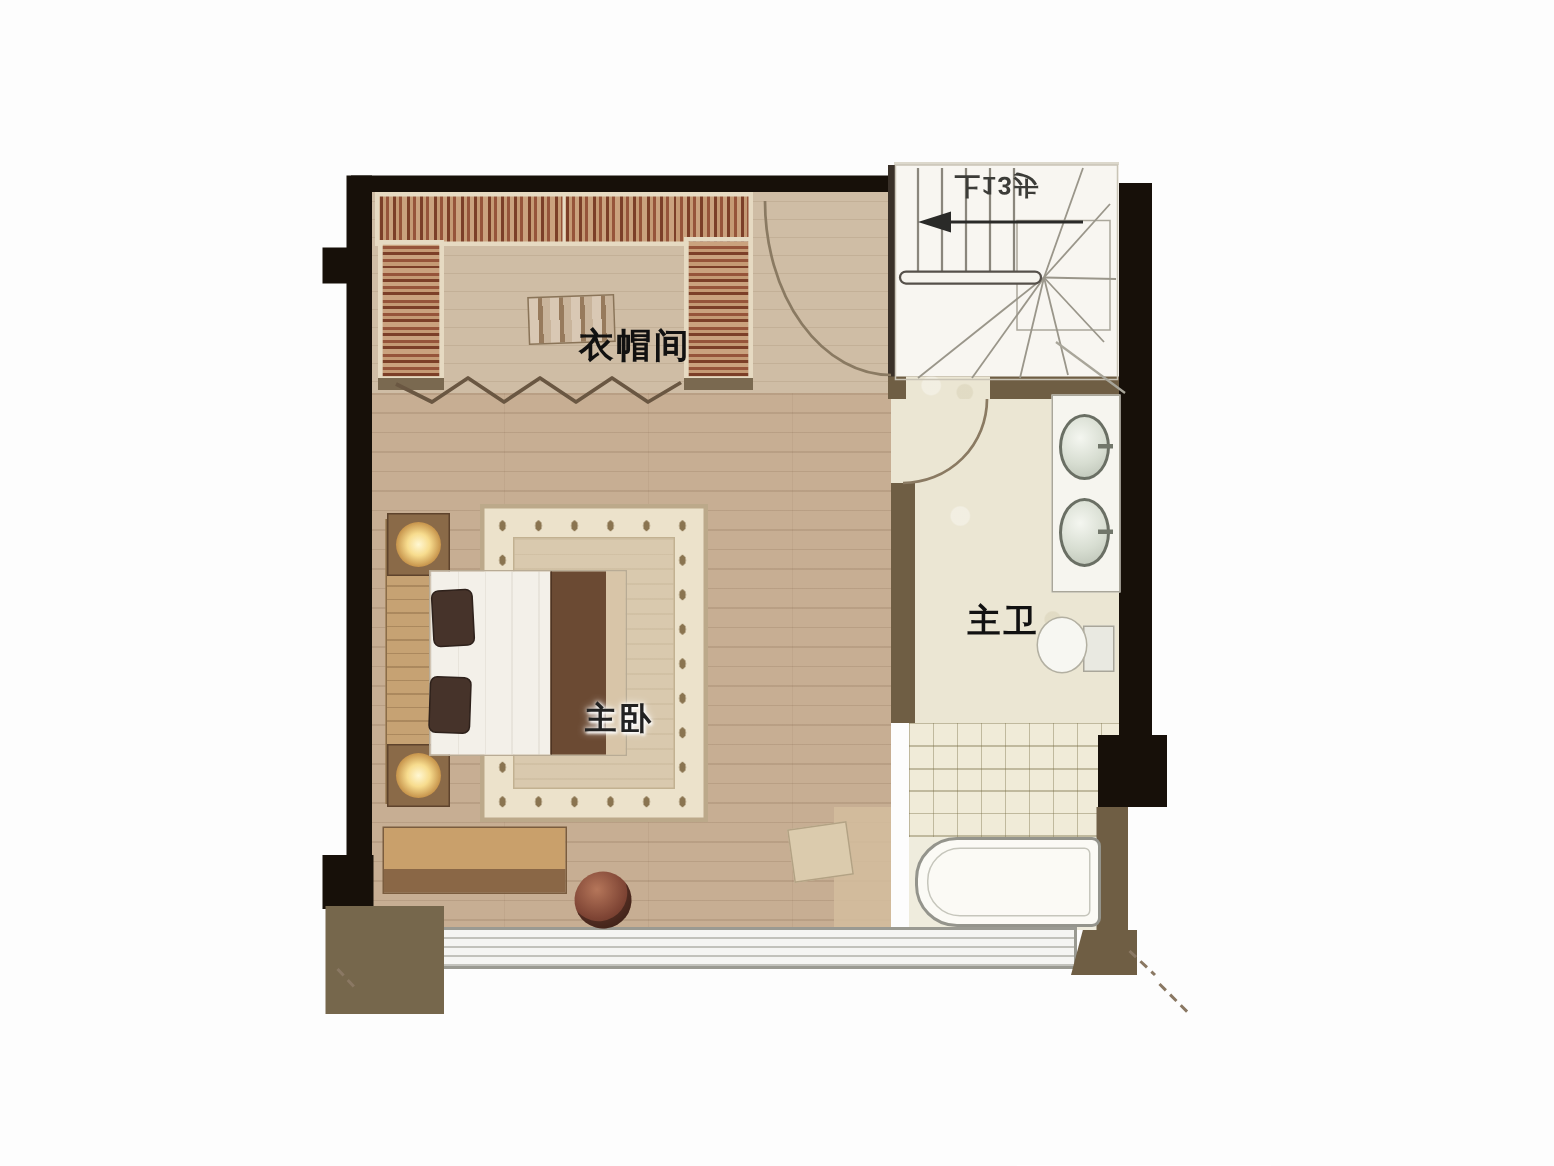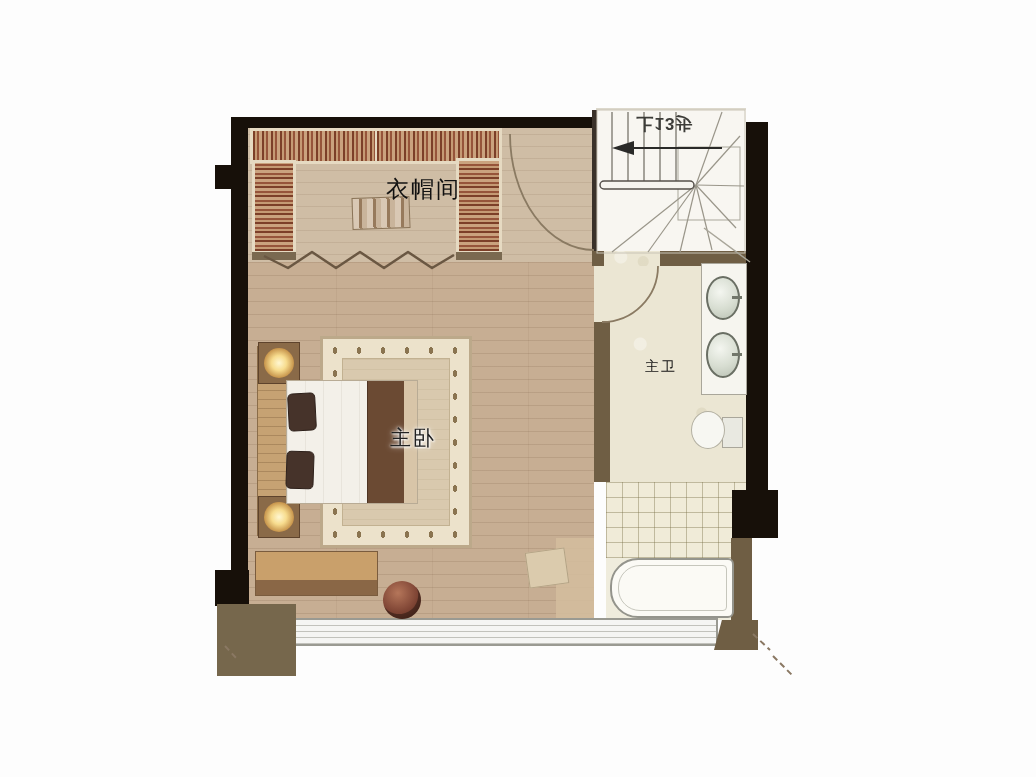--- a/index.html
+++ b/index.html
@@ -80,24 +80,24 @@
   .tub::after{content:"";position:absolute;left:6px;top:5px;right:5px;bottom:5px;
     border:1px solid #c6c6bc;border-radius:22px 4px 4px 22px;}
   .tub-area{background:#efecdd;}
 
   .stairs{background:#f8f6f1;border-top:2px solid #dcd8cc;}
   .winband{background:#f5f5f3;border:2px solid #9a9a92;
     background-image:repeating-linear-gradient(180deg, transparent 0 5px, #c2c2bc 5px 6px);}
   .corner-br{background:#6f5e44;clip-path:polygon(18% 0,100% 0,100% 100%,0 100%);}
 
   
-  .room-label{color:#111;font-weight:400;letter-spacing:2px;white-space:nowrap;}
+  .room-label{color:#111;font-weight:700;letter-spacing:2px;white-space:nowrap;margin-top:41px;}
   .label-cloak{font-size:23px;}
   .label-bed{font-size:21px;color:#222;text-shadow:0 0 3px #fff,0 0 6px #fff,1px 1px 2px #fff;}
-  .label-bath{font-size:14px;}
+  .label-bath{font-size:22px;}
   .label-stairs{font-size:17px;color:#3c3c38;font-weight:700;transform:scaleY(-1);letter-spacing:1px;}
   svg{position:absolute;left:0;top:0;}
 </style>
 </head>
 <body>
 
 <div class="canvas">
 
   <div class="abs floor-closet" style="left:240px;top:122px;width:354px;height:140px;"></div>
   <div class="abs floor-wood" style="left:240px;top:262px;width:354px;height:358px;"></div>

